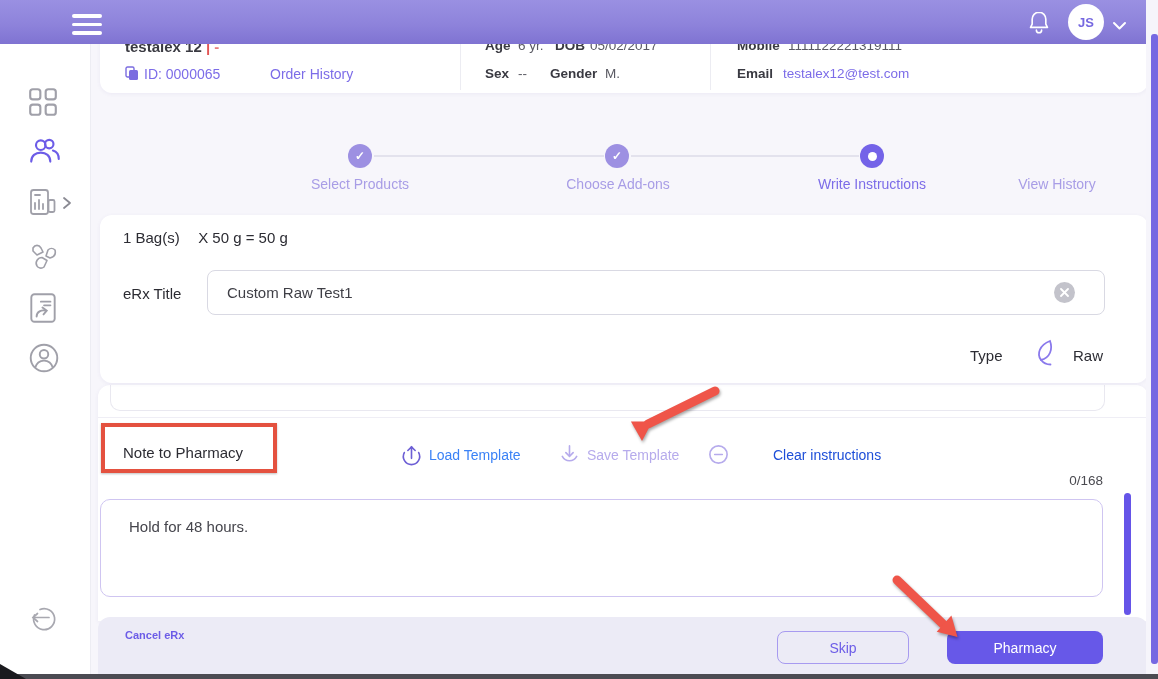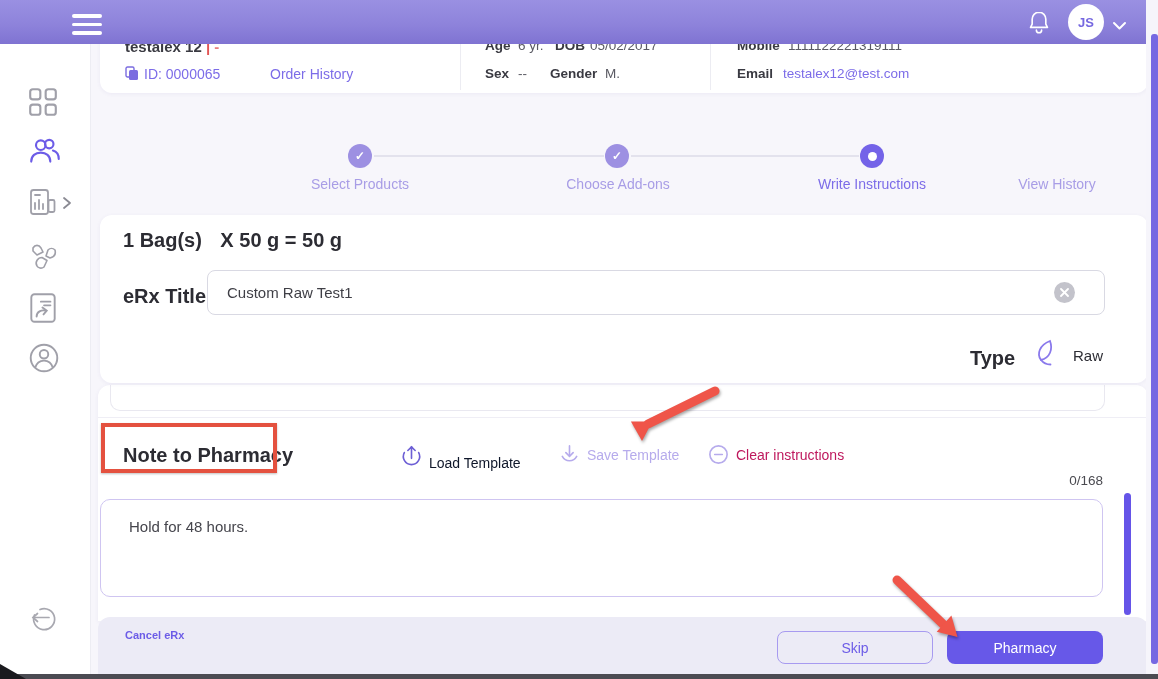--- a/index.html
+++ b/index.html
@@ -25,21 +25,21 @@
   
   .step-circle{width:24px;height:24px;border-radius:50%;background:#9d90e2;display:flex;align-items:center;justify-content:center;}
   .step-circle.active{background:#7463e8;}
   .step-hole{width:9px;height:9px;border-radius:50%;background:#fff;}
   .step-label{font-size:14px;color:#a89de6;text-align:center;width:200px;}
   .step-label.active{color:#7c6ce8;}
   .step-line{height:2px;background:#e3e2ed;top:155px;}
   
   .text-input{border:1px solid #d9d9e3;border-radius:8px;background:#fff;font-size:15px;color:#3f3f46;padding:0 50px 0 19px;outline:none;font-family:"Liberation Sans",sans-serif;box-sizing:border-box;}
   .clear-circle{width:21px;height:21px;border-radius:50%;background:#c3c3cb;display:flex;align-items:center;justify-content:center;}
-  .bold-dark{font-weight:bold;color:#2c2c33;font-size:20px;}
+  .bold-dark{font-weight:normal;color:#2c2c33;font-size:15px;}
   .tool-label{font-size:14px;}
   .note-area{border:1.5px solid #cfc5f1;border-radius:10px;background:#fff;font-size:15px;color:#45454c;
     padding:18px 22px 0 28px;resize:none;outline:none;font-family:"Liberation Sans",sans-serif;box-sizing:border-box;}
   
   .footer{left:98px;top:617px;width:1050px;height:62px;background:#ecebf6;border-radius:12px 12px 0 0;z-index:6;}
   .btn{border-radius:8px;font-size:14px;display:flex;align-items:center;justify-content:center;cursor:pointer;box-sizing:border-box;font-family:"Liberation Sans",sans-serif;}
   .btn-outline{border:1.5px solid #a79af0;color:#6c5ce7;background:transparent;}
   .btn-fill{background:#6758e8;color:#fff;border:none;}
   
   .anno{z-index:80;pointer-events:none;}
@@ -223,49 +223,49 @@
 
     <div class="abs bold-dark" style="left:25px;top:59px;">Note to Pharmacy</div>
 
     <span class="abs" style="left:302px;top:58px;cursor:pointer;">
       <svg width="23" height="23" viewBox="0 0 24 24" fill="none" stroke="#6d5fd5" stroke-width="1.7" stroke-linecap="round">
           <path d="M4.5 10 a8.5 8.5 0 1 0 15 0"></path>
           <line x1="12" y1="16" x2="12" y2="4"></line>
           <polyline points="8.2,7.8 12,4 15.8,7.8"></polyline>
         </svg>
     </span>
-    <span class="abs tool-label" style="left:331px;top:62px;color:#0f172a;cursor:pointer;margin-top:8px;">Load Template</span>
+    <span class="abs tool-label" style="left:331px;top:62px;color:#3b82f6;cursor:pointer;">Load Template</span>
 
     <span class="abs" style="left:460px;top:58px;cursor:pointer;">
       <svg width="23" height="23" viewBox="0 0 24 24" fill="none" stroke="#b6abec" stroke-width="1.7" stroke-linecap="round">
           <path d="M4.5 14 a8.5 8.5 0 0 0 15 0"></path>
           <line x1="12" y1="3" x2="12" y2="13.5"></line>
           <polyline points="8.2,10 12,13.8 15.8,10"></polyline>
         </svg>
     </span>
     <span class="abs tool-label" style="left:489px;top:62px;color:#b6abec;cursor:pointer;">Save Template</span>
 
     <span class="abs" style="left:609px;top:58px;cursor:pointer;">
       <svg width="23" height="23" viewBox="0 0 24 24" fill="none" stroke="#b6abec" stroke-width="1.7">
           <circle cx="12" cy="12" r="9"></circle>
           <line x1="8" y1="12" x2="16" y2="12" stroke-linecap="round"></line>
         </svg>
     </span>
-    <span class="abs tool-label" style="left:638px;top:62px;color:#be185d;cursor:pointer;">Clear instructions</span>
+    <span class="abs tool-label" style="left:675px;top:62px;color:#1d4ed8;cursor:pointer;">Clear instructions</span>
 
     <div class="abs" style="top:88px;right:45px;font-size:13.5px;color:#4a4a50;">0/168</div>
 
     <textarea class="abs note-area" style="left: 2px; top: 114px; width: 1003px; height: 98px;">Hold for 48 hours.</textarea>
   </div>
 
   <div class="abs inner-thumb"></div>
 
   <div class="abs footer">
     <div class="abs" style="left:27px;top:12px;font-size:11px;font-weight:bold;color:#6c5ce7;cursor:pointer;">Cancel eRx</div>
-    <div class="abs btn btn-outline" style="left:679px;top:14px;width:156px;height:33px;">Skip</div>
+    <div class="abs btn btn-outline" style="left:679px;top:14px;width:132px;height:33px;">Skip</div>
     <div class="abs btn btn-fill" style="left:849px;top:14px;width:156px;height:33px;">Pharmacy</div>
   </div>
 
   <div class="abs scroll-track"></div>
   <div class="abs scroll-thumb"></div>
 
   <div class="abs anno red-rect" style="left:101px;top:423px;width:168px;height:42px;"></div>
   <svg class="abs anno arrow-svg" style="left:600px;top:385px;" width="145" height="68" viewBox="0 0 145 68">
     <line x1="115" y1="6" x2="48" y2="39" stroke="#ef5549" stroke-width="9" stroke-linecap="round"></line>
     <polygon points="30,50 42,31 52,50" fill="#ef5549" transform="rotate(-62 41 43)"></polygon>

